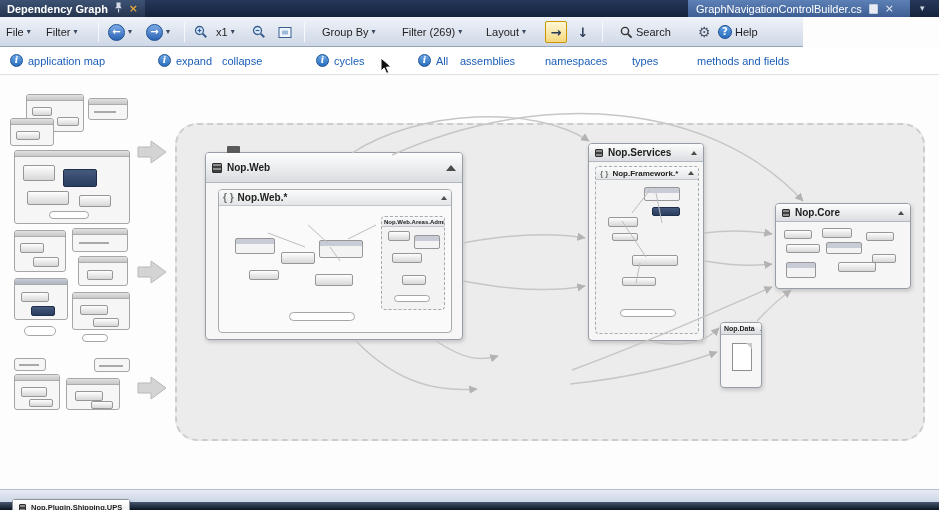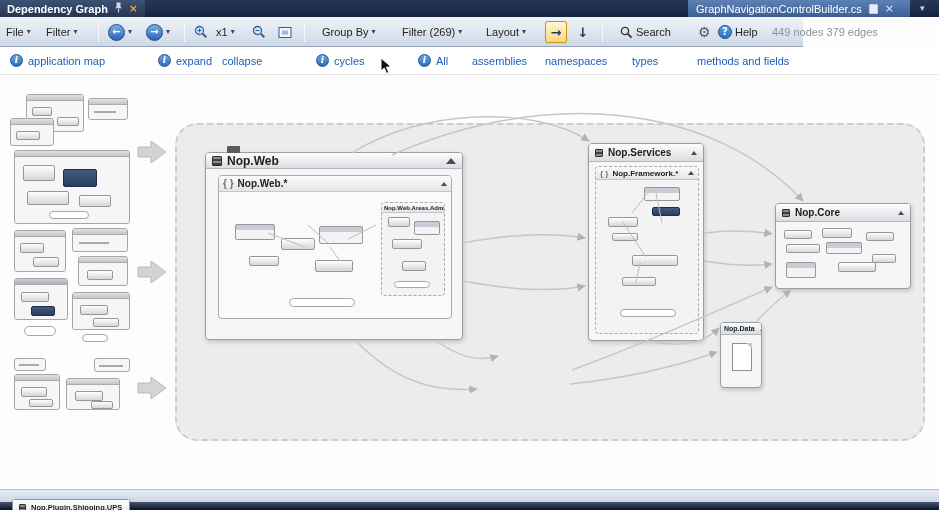--- a/index.html
+++ b/index.html
@@ -185,36 +185,33 @@
         </svg>
       <span>Search</span>
     </div>
     <div class="tbi" style="left:698px">
       <span class="gear dv">⚙</span>
     </div>
     <div class="tbi" style="left:718px">
       <span class="helpc dv">?</span>
       <span>Help</span>
     </div>
-    <div class="tbi" id="status" style="left:772px">
-      <span>449 nodes 379 edges</span>
-    </div>
   </div>
 
   <div class="abs" id="linksbar">
     <span class="info dv" style="left:10px">i</span>
     <span class="link" style="left:28px">application map</span>
     <span class="info dv" style="left:158px">i</span>
     <span class="link" style="left:176px">expand</span>
     <span class="link" style="left:222px">collapse</span>
     <span class="info dv" style="left:316px">i</span>
     <span class="link" style="left:334px">cycles</span>
     <span class="info dv" style="left:418px">i</span>
     <span class="link" style="left:436px">All</span>
-    <span class="link" style="left:472px">assemblies</span>
+    <span class="link" style="left:460px">assemblies</span>
     <span class="link" style="left:545px">namespaces</span>
     <span class="link" style="left:632px">types</span>
     <span class="link" style="left:697px">methods and fields</span>
   </div>
 
   <div class="abs" id="canvas">
 
     <div class="abs" id="bigbox"></div>
 
     <div class="abs" style="left:10px;top:17px;width:126px;height:134px">
@@ -282,21 +279,21 @@
         <span class="mn" style="left:14px;top:24px;width:24px;height:8px"></span>
       </div>
       <div class="tbox" style="left:56px;top:22px;width:54px;height:32px">
         <div class="thead"></div>
         <span class="mn" style="left:8px;top:12px;width:28px;height:10px"></span>
         <span class="mn" style="left:24px;top:22px;width:22px;height:8px"></span>
       </div>
     </div>
 
     <div class="grp" style="left:205px;top:77px;width:258px;height:188px">
-      <div class="ghead" style="height:16px;font-size:12px">
+      <div class="ghead" style="height:30px;font-size:10px">
         <span class="asm"></span>
         <span>Nop.Web</span>
         <span class="chev"></span>
       </div>
       <div class="gbody">
         <div class="nsg" style="left:12px;top:6px;width:234px;height:144px">
           <div class="nshead" style="height:16px;font-size:10px">
             <span class="nsbadge">{ }</span>
             <span>Nop.Web.*</span>
             <span class="chev s"></span>

